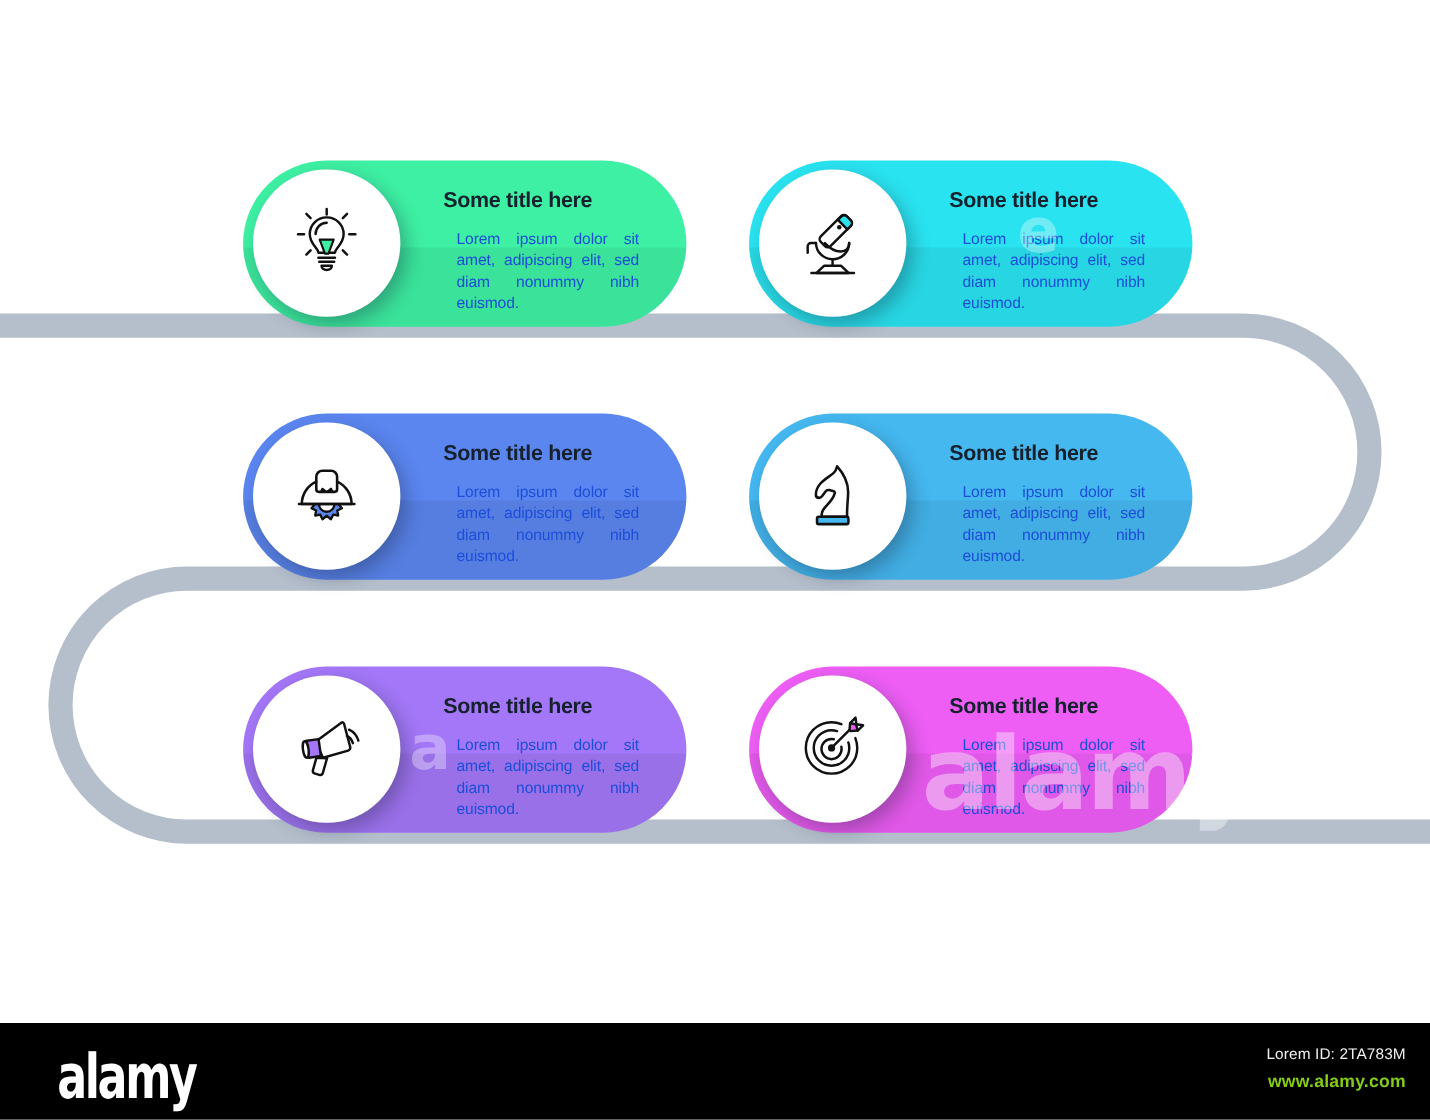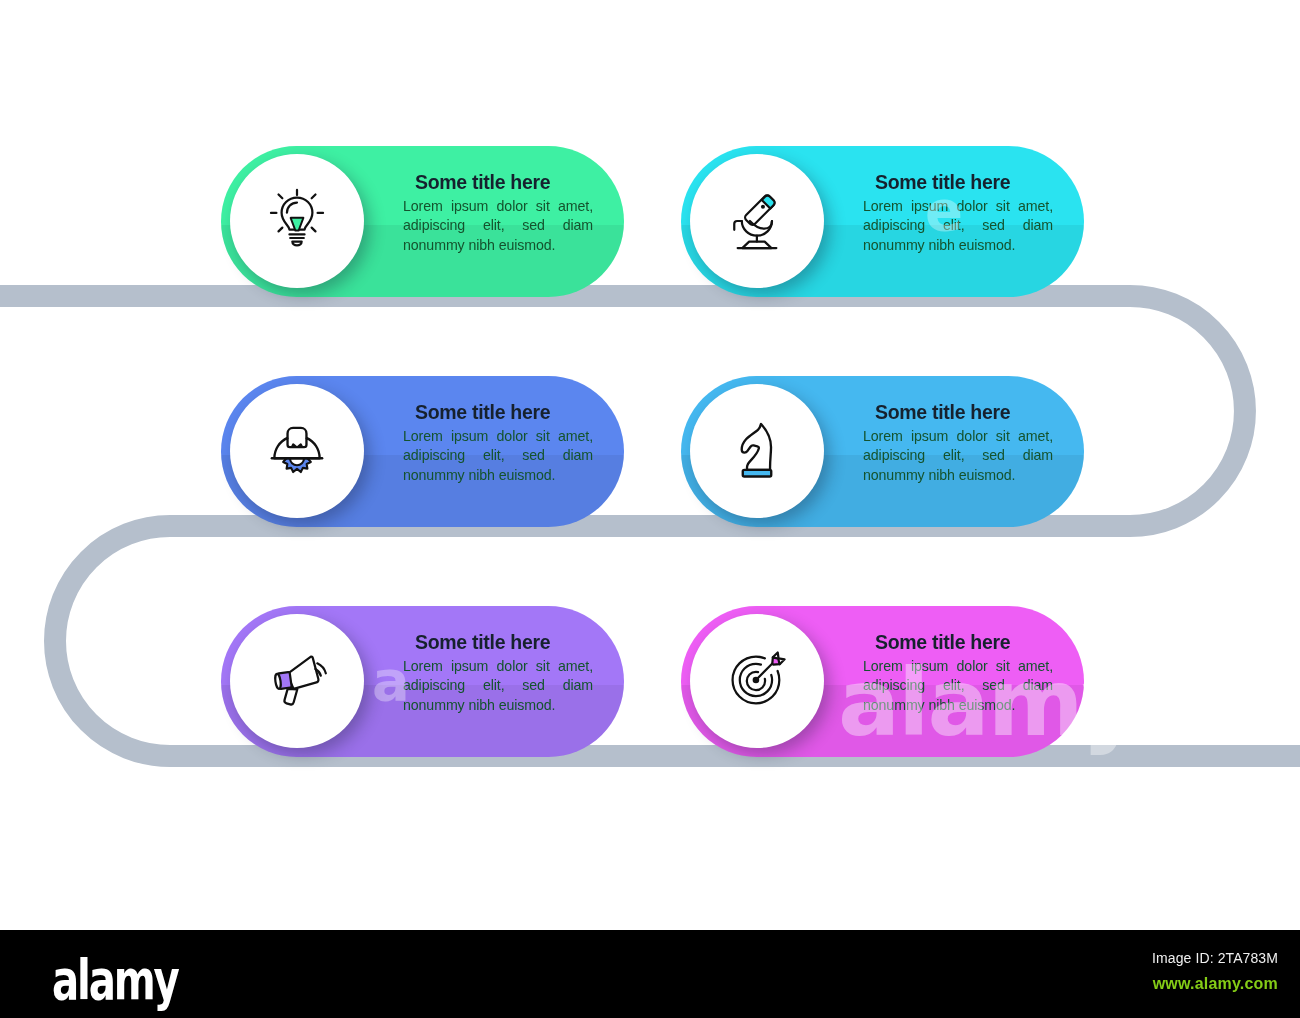--- a/index.html
+++ b/index.html
@@ -99,31 +99,31 @@
     top: 26px;
     width: 198px;
     z-index: 2;
   }
   .card-title {
     font-family: "Liberation Sans", sans-serif;
     font-size: 19.5px;
     font-weight: bold;
     color: #16212e;
     letter-spacing: -0.3px;
-    margin: 0 0 4px 16px;
+    margin: 0 0 4px 4px;
     line-height: 1.1;
     white-space: nowrap;
   }
   .card-desc {
     font-family: "Liberation Sans", sans-serif;
     font-size: 14.2px;
     font-weight: normal;
-    color: #14532d;
+    color: #1d4ed8;
     line-height: 1.34;
-    margin: 4px;
+    margin: 16px;
     text-align: justify;
     letter-spacing: -0.1px;
   }
 
   
   .wm {
     position: absolute;
     font-family: "DejaVu Sans", sans-serif;
     font-weight: bold;
     color: rgba(255,255,255,0.34);
@@ -332,16 +332,16 @@
   <div class="wm wm-sm" style="left:1148px; top:398px;">a</div>
   <div class="wm wm-sm" style="left:372px; top:648px;">a</div>
   <div class="wm wm-sm" style="left:690px; top:404px;">u</div>
   <div class="wm wm-sm" style="left:925px; top:178px;">e</div>
 
 </div>
 
 <div id="footer">
   <div id="footer-logo">alamy</div>
   <div id="footer-right">
-    <div id="footer-imageid">Image ID: 2TA783M</div>
+    <div id="footer-imageid">Lorem ID: 2TA783M</div>
     <div id="footer-url">www.alamy.com</div>
   </div>
 </div>
 
 </body></html>

